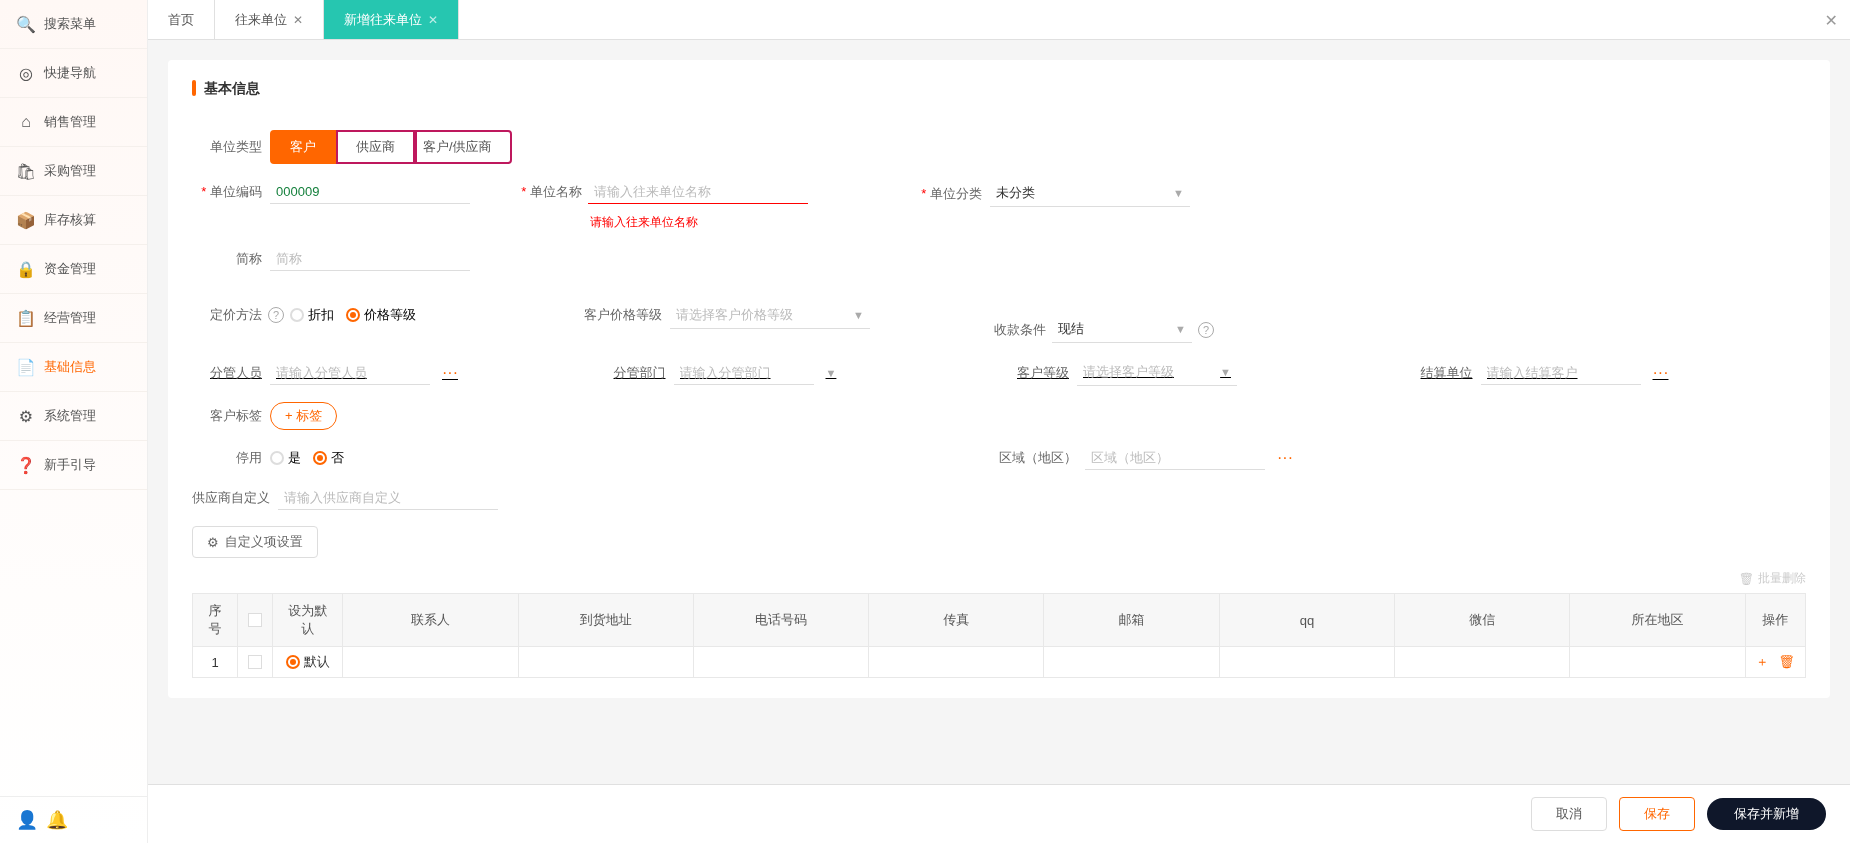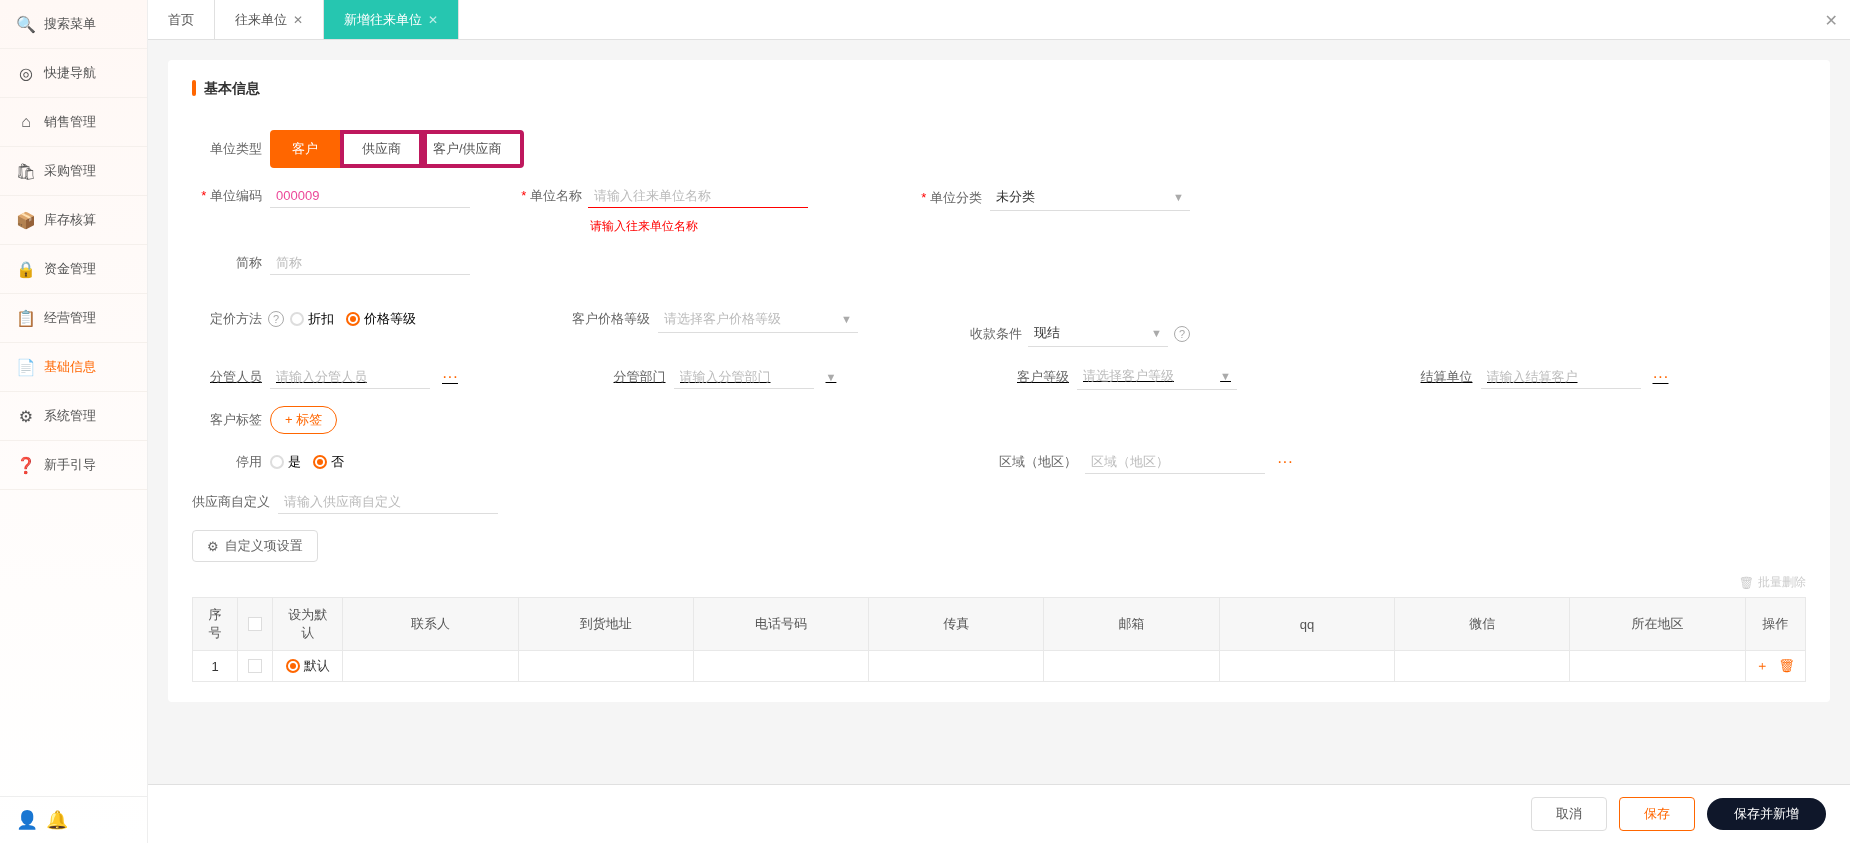--- a/index.html
+++ b/index.html
@@ -146,21 +146,21 @@
     .form-label.required::before {
       content: '* ';
       color: #f00;
     }
     .form-input {
       border: none;
       border-bottom: 1px solid #ddd;
       outline: none;
       padding: 4px 6px;
       font-size: 13px;
-      color: #ec4899;
+      color: #15803d;
       background: transparent;
       width: 180px;
     }
     .form-input::placeholder { color: #bbb; }
     .form-input.error-border { border-bottom-color: #f00; }
     .error-msg { color: #f00; font-size: 12px; margin-top: 2px; margin-left: 78px; }
 
     .form-select-wrap {
       display: flex;
       align-items: center;
@@ -174,21 +174,21 @@
     .form-select-placeholder { color: #bbb; font-size: 13px; }
     .chevron { font-size: 11px; color: #aaa; }
 
     
     .type-btn-group {
       display: flex;
       gap: 0;
     }
     .type-btn {
       padding: 6px 18px;
-      border: 4px solid #be185d;
+      border: 2px solid #be185d;
       background: #fff;
       cursor: pointer;
       font-size: 13px;
       color: #555;
     }
     .type-btn.active {
       background: #f60;
       color: #fff;
       border-color: #f60;
     }
@@ -455,21 +455,21 @@
         </div>
       </div>
 
       <div class="form-row">
         <div class="form-field" style="min-width:280px; max-width:320px;">
           <span class="form-label">简称</span>
           <input class="form-input" type="text" style="width: 200px;" placeholder="简称">
         </div>
       </div>
 
-      <div class="form-row" style="align-items:center;">
+      <div class="form-row" style="align-items:center;gap:12px;">
         <div class="form-field" style="min-width:320px; max-width:380px; gap:6px;">
           <span class="form-label">定价方法</span>
           <span class="help-icon">?</span>
           <div class="radio-group">
             <div class="radio-item">
               <div class="radio-circle"></div>
               <span>折扣</span>
             </div>
             <div class="radio-item">
               <div class="radio-circle checked"></div>

